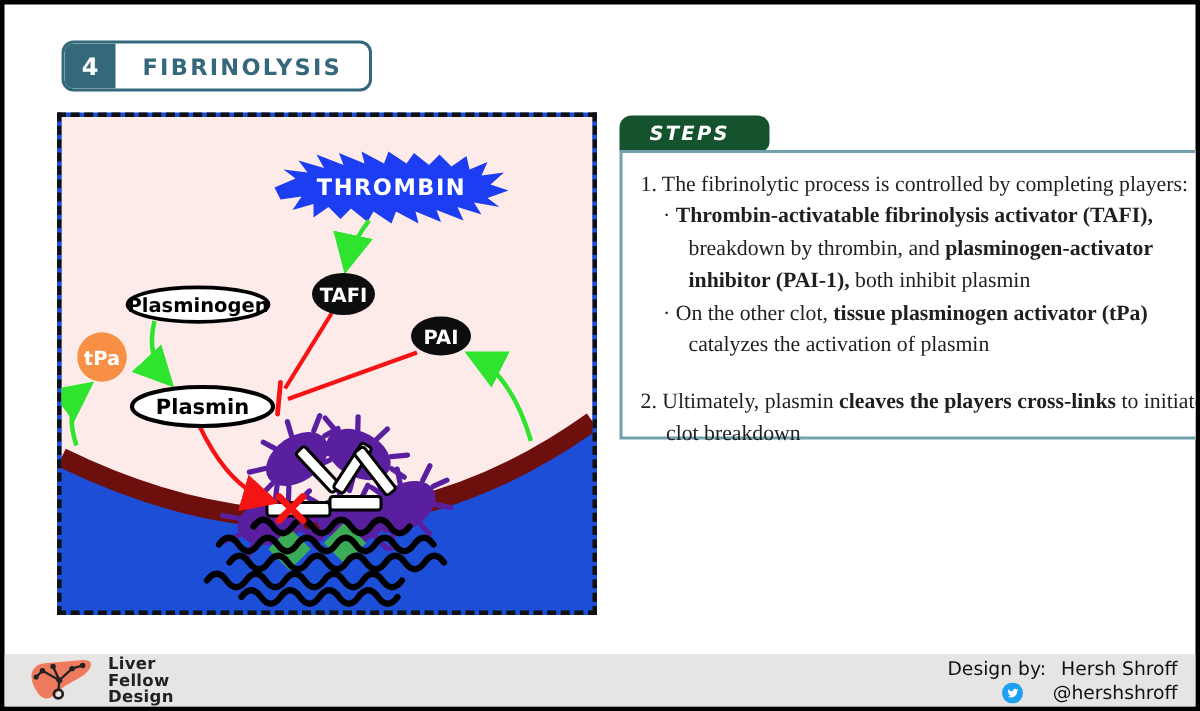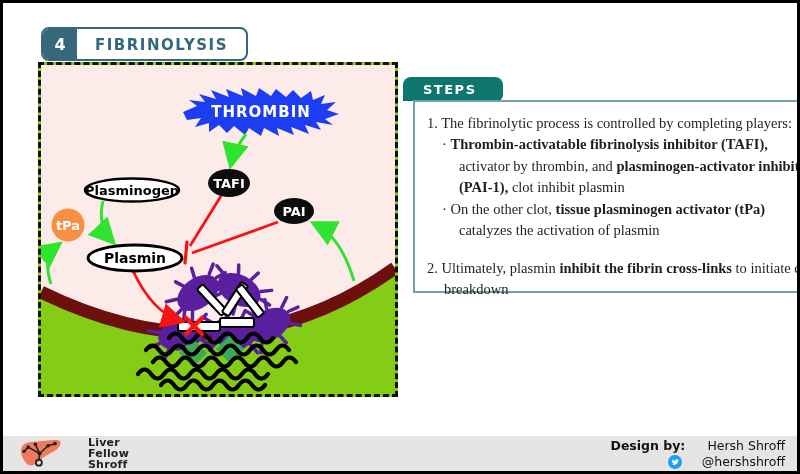--- a/index.html
+++ b/index.html
@@ -17,50 +17,51 @@
   .title-badge .num{
     width:34px; display:flex; align-items:center; justify-content:center;
     background:#35687a; color:#fff; font-weight:700; font-size:16px;
   }
   .title-badge .txt{
     display:flex; align-items:center; padding:16px 18px;
     color:#35687a; font-weight:700; font-size:15px; letter-spacing:1.5px;
   }
   
   .diagram{
-    position:absolute; left:35px; top:59px; width:360px; height:335px;
-    border:3px dashed #111; background:#84cc16;
+    position:absolute; left:35px; top:72px; width:360px; height:335px;
+    border:3px dashed #111; background:#1d4ed8;
   }
   
   .steps-tab{
-    position:absolute; left:400px; top:74px; height:24px;
-    background:#0f766e; color:#fff; font-weight:700; font-size:13px; letter-spacing:1.5px;
+    position:absolute; left:410px; top:74px; height:24px;
+    background:#14532d; color:#fff; font-weight:700; font-size:13px; letter-spacing:1.5px;
     display:flex; align-items:center; padding:0 26px 0 20px;
     border-radius:8px 8px 6px 0;
+    font-style:italic;
   }
   .steps-box{
     position:absolute; left:410px; top:97px; width:418px; height:193px;
     background:#fff; border:2px solid #73a0ad; padding:11px 12px 8px 12px;
     font-family:"Liberation Serif", serif; font-size:14.5px; color:#1f1f1f; line-height:1.48;
   }
   .step-line{ padding-left:17px; text-indent:-17px; }
   .step-line.indent{ margin-left:15px; }
   .step-line.mt{ margin-top:16px; }
   .step-line b{ font-weight:700; }
   
   .footer{
     position:absolute; left:0; right:0; bottom:0; height:35px;
     background:#e6e5e3; display:flex; align-items:center; justify-content:space-between;
     padding:0 12px 0 14px;
   }
-  .brand{ display:flex; align-items:center; gap:23px; }
+  .brand{ display:flex; align-items:center; gap:7px; }
   .brand-text{ font-size:11px; font-weight:700; line-height:1.03; color:#222; letter-spacing:.2px;}
   .credits{ display:flex; flex-direction:column; align-items:flex-end; gap:1px; }
   .credit-row{ display:flex; align-items:center; font-size:12.5px; color:#111; }
-  .credit-row .lbl{ font-weight:700; margin-right:22px; }
+  .credit-row .lbl{ font-weight:400; margin-right:10px; }
   .credit-row.social{ gap:20px;text-align:center; }
 </style>
 </head>
 <body>
 
 <div class="page">
 
   <div class="title-badge">
     <div class="num">4</div>
     <div class="txt">FIBRINOLYSIS</div>
@@ -145,23 +146,23 @@
       <text x="27" y="165" text-anchor="middle" font-size="13" font-weight="700" fill="#fff" font-family="DejaVu Sans, sans-serif">tPa</text>
 
       <ellipse cx="94" cy="193" rx="47" ry="13" fill="#fff" stroke="#000" stroke-width="2.8"></ellipse>
       <text x="94" y="198" text-anchor="middle" font-size="14" font-weight="700" fill="#000" font-family="DejaVu Sans, sans-serif">Plasmin</text>
     </svg>
   </div>
 
   <div class="steps-tab">STEPS</div>
   <div class="steps-box">
     <p class="step-line"><span>1. The fibrinolytic process is controlled by completing players:</span></p>
-    <p class="step-line indent"><span>· </span><b>Thrombin-activatable fibrinolysis inhibitor (TAFI),</b><span> activator by thrombin, and </span><b>plasminogen-activator inhibitor (PAI-1),</b><span> clot inhibit plasmin</span></p>
+    <p class="step-line indent"><span>· </span><b>Thrombin-activatable fibrinolysis activator (TAFI),</b><span> breakdown by thrombin, and </span><b>plasminogen-activator inhibitor (PAI-1),</b><span> both inhibit plasmin</span></p>
     <p class="step-line indent"><span>· On the other clot, </span><b>tissue plasminogen activator (tPa)</b><span> catalyzes the activation of plasmin</span></p>
-    <p class="step-line mt"><span>2. Ultimately, plasmin </span><b>inhibit the fibrin cross-links</b><span> to initiate clot breakdown</span></p>
+    <p class="step-line mt"><span>2. Ultimately, plasmin </span><b>cleaves the players cross-links</b><span> to initiate clot breakdown</span></p>
   </div>
 
   <div class="footer">
     <div class="brand">
       <svg width="48" height="31" viewBox="0 0 64 44">
         <path d="M4,22 C2,12 8,7 16,6 L50,3 C60,2 62,6 58,12 C54,18 44,22 36,27 C30,31 27,35 22,38 C17,41 12,38 9,33 C6,29 5,26 4,22 Z" fill="#ef7a5e"></path>
         <g stroke="#222" stroke-width="2.2" fill="none">
           <path d="M30,22 L14,13 M14,13 L8,19 M30,22 L24,9 M30,22 L42,11 M42,11 L52,8 M30,22 L29,32"></path>
         </g>
         <g fill="#222">
@@ -170,21 +171,21 @@
             <circle cx="24" cy="9" r="2.6"></circle>
           <circle cx="42" cy="11" r="2.6"></circle>
             <circle cx="52" cy="8" r="2.6"></circle>
             <circle cx="30" cy="22" r="2.8"></circle>
         </g>
         <circle cx="29" cy="35" r="4.2" fill="none" stroke="#222" stroke-width="2.6"></circle>
       </svg>
       <div class="brand-text">
         <div>Liver</div>
         <div>Fellow</div>
-        <div>Shroff</div>
+        <div>Design</div>
       </div>
     </div>
     <div class="credits">
       <div class="credit-row">
         <span class="lbl">Design by:</span>
         <span>Hersh Shroff</span>
       </div>
       <div class="credit-row social">
         <svg width="14" height="14" viewBox="0 0 24 24">
           <circle cx="12" cy="12" r="12" fill="#1da1f2"></circle>

